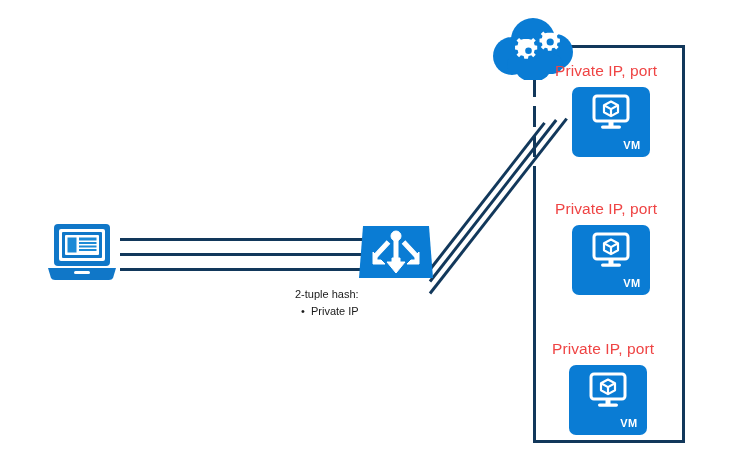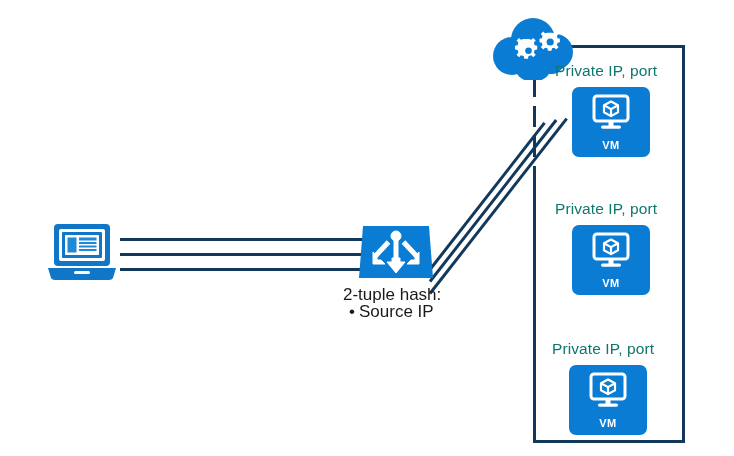--- a/index.html
+++ b/index.html
@@ -56,21 +56,21 @@
   }
 
   
   .vm-group { position: absolute; }
   .vm-label {
     position: absolute;
     left: 0;
     top: 0;
     white-space: nowrap;
     font-size: 15.5px;
-    color: #0f766e;
+    color: #ef4444;
     letter-spacing: .1px;
   }
   .vm-tile {
     position: absolute;
     width: 78px;
     height: 70px;
     border-radius: 7px;
     background: #0A7CD4;
     left: 17px;
     top: 25px;
@@ -84,30 +84,30 @@
   .vm-tile .vm-text {
     position: absolute;
     left: 0;
     bottom: 6px;
     width: 78px;
     text-align: center;
     color: #ffffff;
     font-size: 11px;
     font-weight: bold;
     letter-spacing: .4px;
+    padding-left: 21px;
   }
 
   
   .caption {
     position: absolute;
     color: #1a1a1a;
-    font-size: 17px;
+    font-size: 11px;
     line-height: 17px;
     white-space: nowrap;
-    margin-left: 48px;
   }
   .caption .bullet-row { padding-left: 6px; }
   .caption .bullet-row .dot { display: inline-block; width: 10px; }
 </style>
 </head>
 <body>
 
 <div id="canvas">
 
   <div class="vnet-box" style="left:533px; top:45px; width:152px; height:398px;"></div>
@@ -195,21 +195,21 @@
         <path d="M62,28 L62,40 L50,40 L54,36 L58,36 L58,32 Z"></path>
 
         <path d="M30,38 L39,49 L48,38 L43,38 L43,34 L35,34 L35,38 Z"></path>
       </g>
     </svg>
   </div>
 
   <div class="caption" style="left:295px; top:286px;">
     <div>2-tuple hash:</div>
     <div class="bullet-row">
-      <span class="dot">•</span><span>Source IP</span>
+      <span class="dot">•</span><span>Private IP</span>
     </div>
   </div>
 
   <div class="vm-group" style="left:555px; top:62px;">
     <div class="vm-label">Private IP, port</div>
     <div class="vm-tile">
       <div class="glyph">
         <svg width="44" height="42" viewBox="0 0 44 42">
           <rect x="5" y="3" width="34" height="25" rx="3" fill="none" stroke="#ffffff" stroke-width="3"></rect>
           <g fill="none" stroke="#ffffff" stroke-width="2.2" stroke-linejoin="round">

